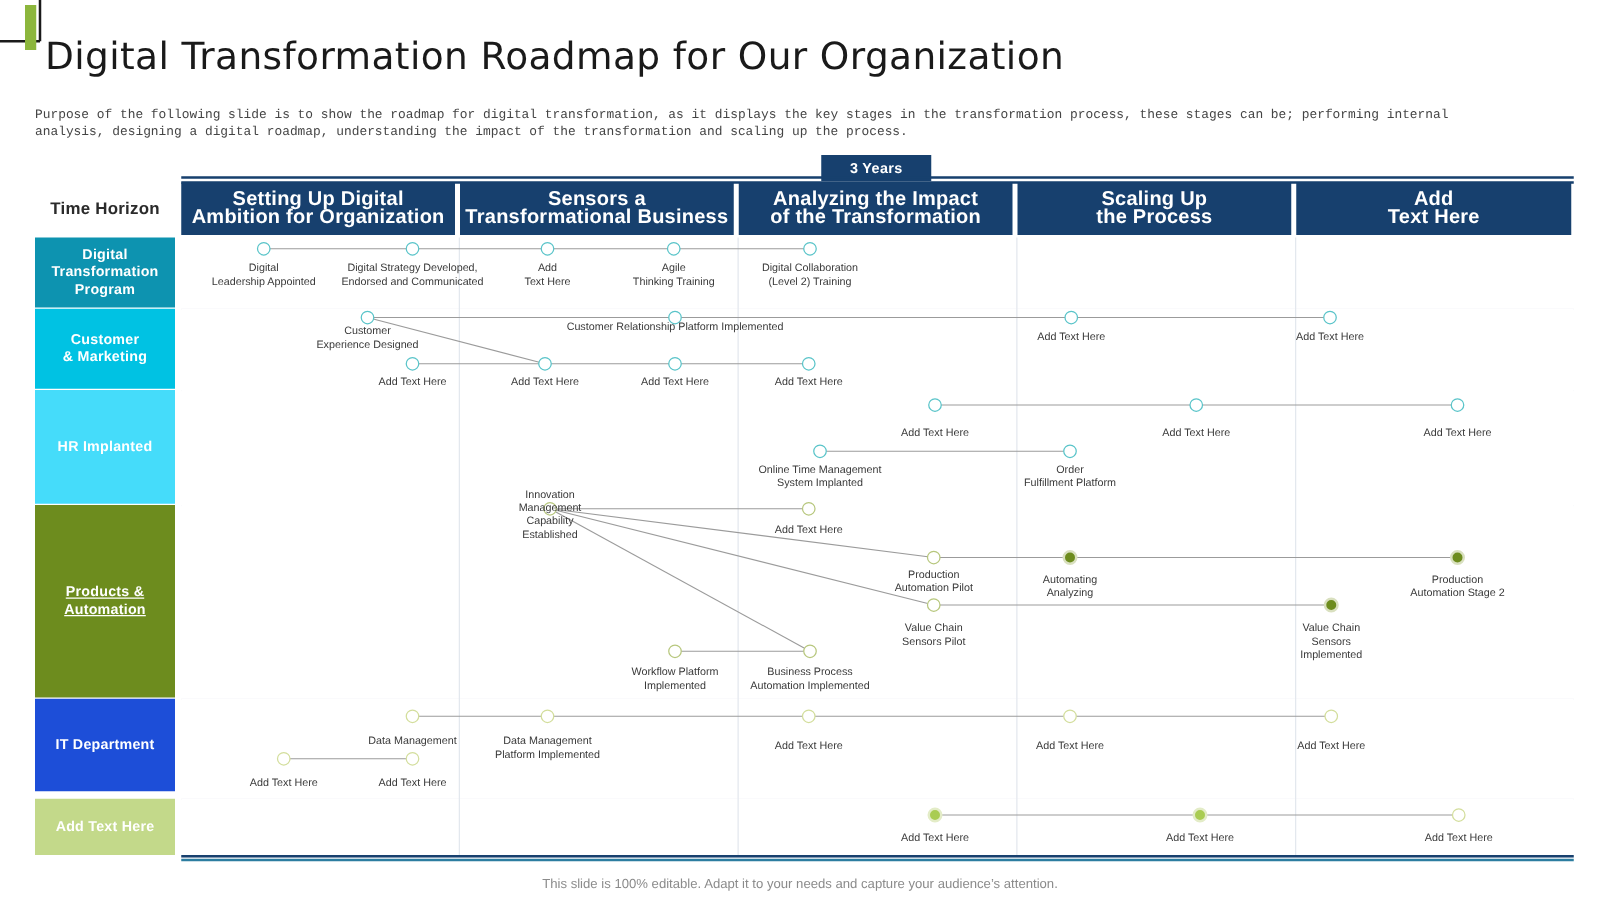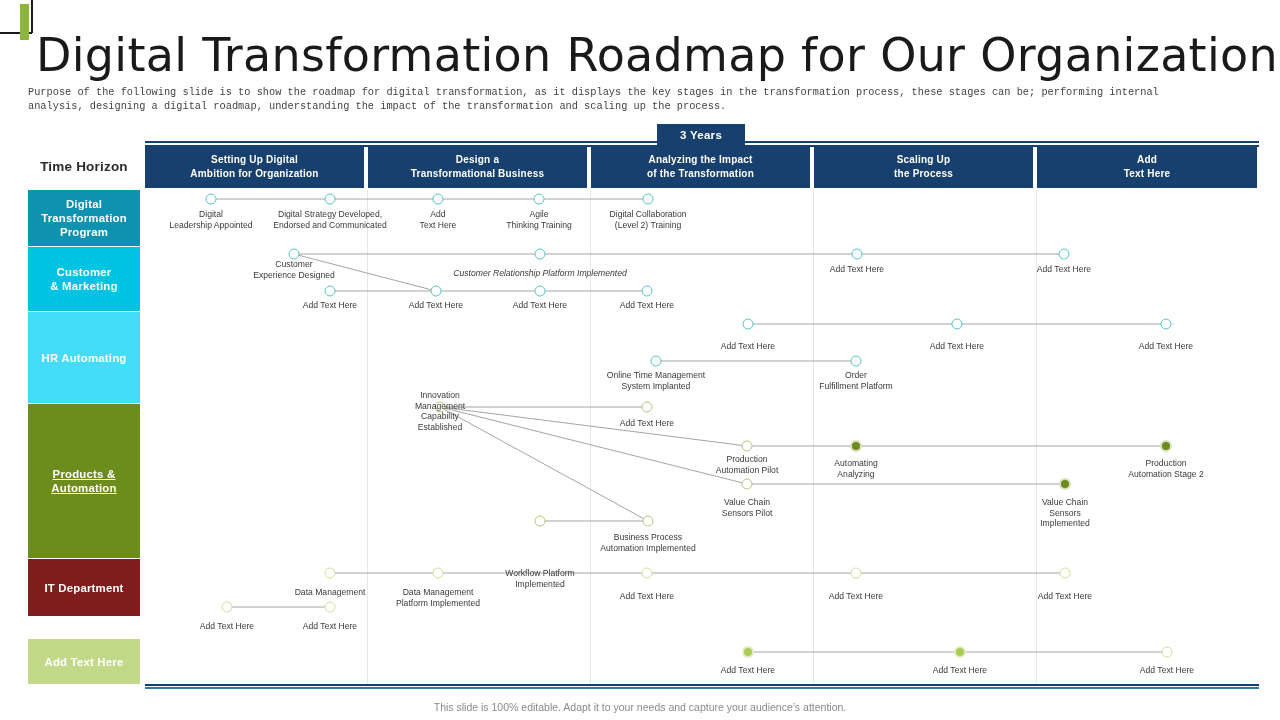--- a/index.html
+++ b/index.html
@@ -15,21 +15,21 @@
 
   
   #corner-mark { position:absolute; left:0; top:0; width:60px; height:46px; }
   #corner-mark .bar { position:absolute; left:20px; top:4px; width:9px; height:36px; background:#8cb63c; }
   #corner-mark .vline { position:absolute; left:31px; top:0px; width:1.5px; height:33px; background:#1a1a1a; }
   #corner-mark .hline { position:absolute; left:0px; top:32px; width:32px; height:1.5px; background:#1a1a1a; }
 
   
   #page-title {
     position:absolute; left:36px; top:28px;
-    font-size: 46px; font-weight: 400; color:#1a1a1a;
+    font-size: 30px; font-weight: 400; color:#1a1a1a;
     letter-spacing: 0.3px; white-space: nowrap;
     font-family: "DejaVu Sans", sans-serif;
   }
 
   
   #purpose-text {
     position:absolute; left:28px; top:86px; width:1170px;
     font-size: 10.3px; line-height: 13.5px; color:#444;
     font-family: Liberation Mono, monospace;
   }
@@ -53,21 +53,21 @@
     position:absolute; left:28px; top:159px; width:112px;
     text-align:center; font-size:13.5px; font-weight:bold; color:#2b2b2b;
     letter-spacing:.2px;
   }
 
   
   .col-head {
     position:absolute; top:146px; height:42px;
     background:#17406e; color:#ffffff;
     display:flex; flex-direction:column; align-items:center; justify-content:center;
-    font-size:10px; font-weight:bold; line-height:14px; text-align:center;
+    font-size:16px; font-weight:bold; line-height:14px; text-align:center;
     letter-spacing:.2px;
   }
 
   
   .row-label {
     position:absolute; left:28px; width:112px;
     display:flex; align-items:center; justify-content:center; text-align:center;
     color:#ffffff; font-size:11.4px; font-weight:bold; line-height:14px;
     letter-spacing:.2px; padding:0 4px;
   }
@@ -123,21 +123,21 @@
   <div id="top-rule-2"></div>
 
   <div id="time-horizon">Time Horizon</div>
 
   <div id="col-heads">
       <div class="col-head" style="left: 145px; width: 219px;">
         <div>Setting Up Digital</div>
         <div>Ambition for Organization</div>
       </div>
       <div class="col-head" style="left: 368px; width: 219px;">
-        <div>Design a</div>
+        <div>Sensors a</div>
         <div>Transformational Business</div>
       </div>
       <div class="col-head" style="left: 591px; width: 219px;">
         <div>Analyzing the Impact</div>
         <div>of the Transformation</div>
       </div>
       <div class="col-head" style="left: 814px; width: 219px;">
         <div>Scaling Up</div>
         <div>the Process</div>
       </div>
@@ -151,27 +151,27 @@
       <div class="row-label" style="top: 190px; height: 56px; background: rgb(13, 147, 176);">
         <span style="white-space: pre-line;">Digital
 Transformation
 Program</span>
       </div>
       <div class="row-label" style="top: 247px; height: 64px; background: rgb(0, 194, 227);">
         <span style="white-space: pre-line;">Customer
 &amp; Marketing</span>
       </div>
       <div class="row-label" style="top: 312px; height: 91px; background: rgb(69, 220, 250);">
-        <span style="white-space: pre-line;">HR Automating</span>
+        <span style="white-space: pre-line;">HR Implanted</span>
       </div>
       <div class="row-label" style="top: 404px; height: 154px; background: rgb(109, 140, 30);">
         <span style="white-space: pre-line; text-decoration: underline;">Products &amp;
 Automation</span>
       </div>
-      <div class="row-label" style="top: 559px; height: 57px; background: #7f1d1d;">
+      <div class="row-label" style="top: 559px; height: 74px; background: #1d4ed8;">
         <span style="white-space: pre-line;">IT Department</span>
       </div>
       <div class="row-label" style="top: 639px; height: 45px; background: rgb(195, 217, 138);">
         <span style="white-space: pre-line;">Add Text Here</span>
       </div>
     </div>
   <div id="lane-bodies">
       <div class="lane" style="top: 190px; height: 57px;"></div>
       <div class="lane-sep" style="top: 247px;"></div>
       <div class="lane" style="top: 247px; height: 65px;"></div>
@@ -222,21 +222,21 @@
       <div class="node" style="left: 539px; top: 199px; border-color: rgb(89, 196, 201);"></div>
       <div class="node-label" style="left: 539px; top: 209px;">Agile
 Thinking Training</div>
       <div class="node" style="left: 648px; top: 199px; border-color: rgb(89, 196, 201);"></div>
       <div class="node-label" style="left: 648px; top: 209px;">Digital Collaboration
 (Level 2) Training</div>
       <div class="node" style="left: 294px; top: 254px; border-color: rgb(89, 196, 201);"></div>
       <div class="node-label" style="left: 294px; top: 259px;">Customer
 Experience Designed</div>
       <div class="node" style="left: 540px; top: 254px; border-color: rgb(89, 196, 201);"></div>
-      <div class="node-label" style="left: 540px; top: 268px; font-style: italic;">Customer Relationship Platform Implemented</div>
+      <div class="node-label" style="left: 540px; top: 256px;">Customer Relationship Platform Implemented</div>
       <div class="node" style="left: 857px; top: 254px; border-color: rgb(89, 196, 201);"></div>
       <div class="node-label" style="left: 857px; top: 264px;">Add Text Here</div>
       <div class="node" style="left: 1064px; top: 254px; border-color: rgb(89, 196, 201);"></div>
       <div class="node-label" style="left: 1064px; top: 264px;">Add Text Here</div>
       <div class="node" style="left: 330px; top: 291px; border-color: rgb(89, 196, 201);"></div>
       <div class="node-label" style="left: 330px; top: 300px;">Add Text Here</div>
       <div class="node" style="left: 436px; top: 291px; border-color: rgb(89, 196, 201);"></div>
       <div class="node-label" style="left: 436px; top: 300px;">Add Text Here</div>
       <div class="node" style="left: 540px; top: 291px; border-color: rgb(89, 196, 201);"></div>
       <div class="node-label" style="left: 540px; top: 300px;">Add Text Here</div>
@@ -271,21 +271,21 @@
       <div class="node-label" style="left: 856px; top: 458px;">Automating
 Analyzing</div>
       <div class="node filled" style="left: 1166px; top: 446px; border-color: rgb(217, 224, 191);"></div>
       <div class="node-label" style="left: 1166px; top: 458px;">Production
 Automation Stage 2</div>
       <div class="node filled" style="left: 1065px; top: 484px; border-color: rgb(217, 224, 191);"></div>
       <div class="node-label" style="left: 1065px; top: 497px;">Value Chain
 Sensors
 Implemented</div>
       <div class="node" style="left: 540px; top: 521px; border-color: rgb(183, 199, 125);"></div>
-      <div class="node-label" style="left: 540px; top: 532px; margin-top: 36px;">Workflow Platform
+      <div class="node-label" style="left: 540px; top: 532px;">Workflow Platform
 Implemented</div>
       <div class="node" style="left: 648px; top: 521px; border-color: rgb(183, 199, 125);"></div>
       <div class="node-label" style="left: 648px; top: 532px;">Business Process
 Automation Implemented</div>
       <div class="node" style="left: 330px; top: 573px; border-color: rgb(211, 222, 156);"></div>
       <div class="node-label" style="left: 330px; top: 587px;">Data Management</div>
       <div class="node" style="left: 438px; top: 573px; border-color: rgb(211, 222, 156);"></div>
       <div class="node-label" style="left: 438px; top: 587px;">Data Management
 Platform Implemented</div>
       <div class="node" style="left: 647px; top: 573px; border-color: rgb(211, 222, 156);"></div>

